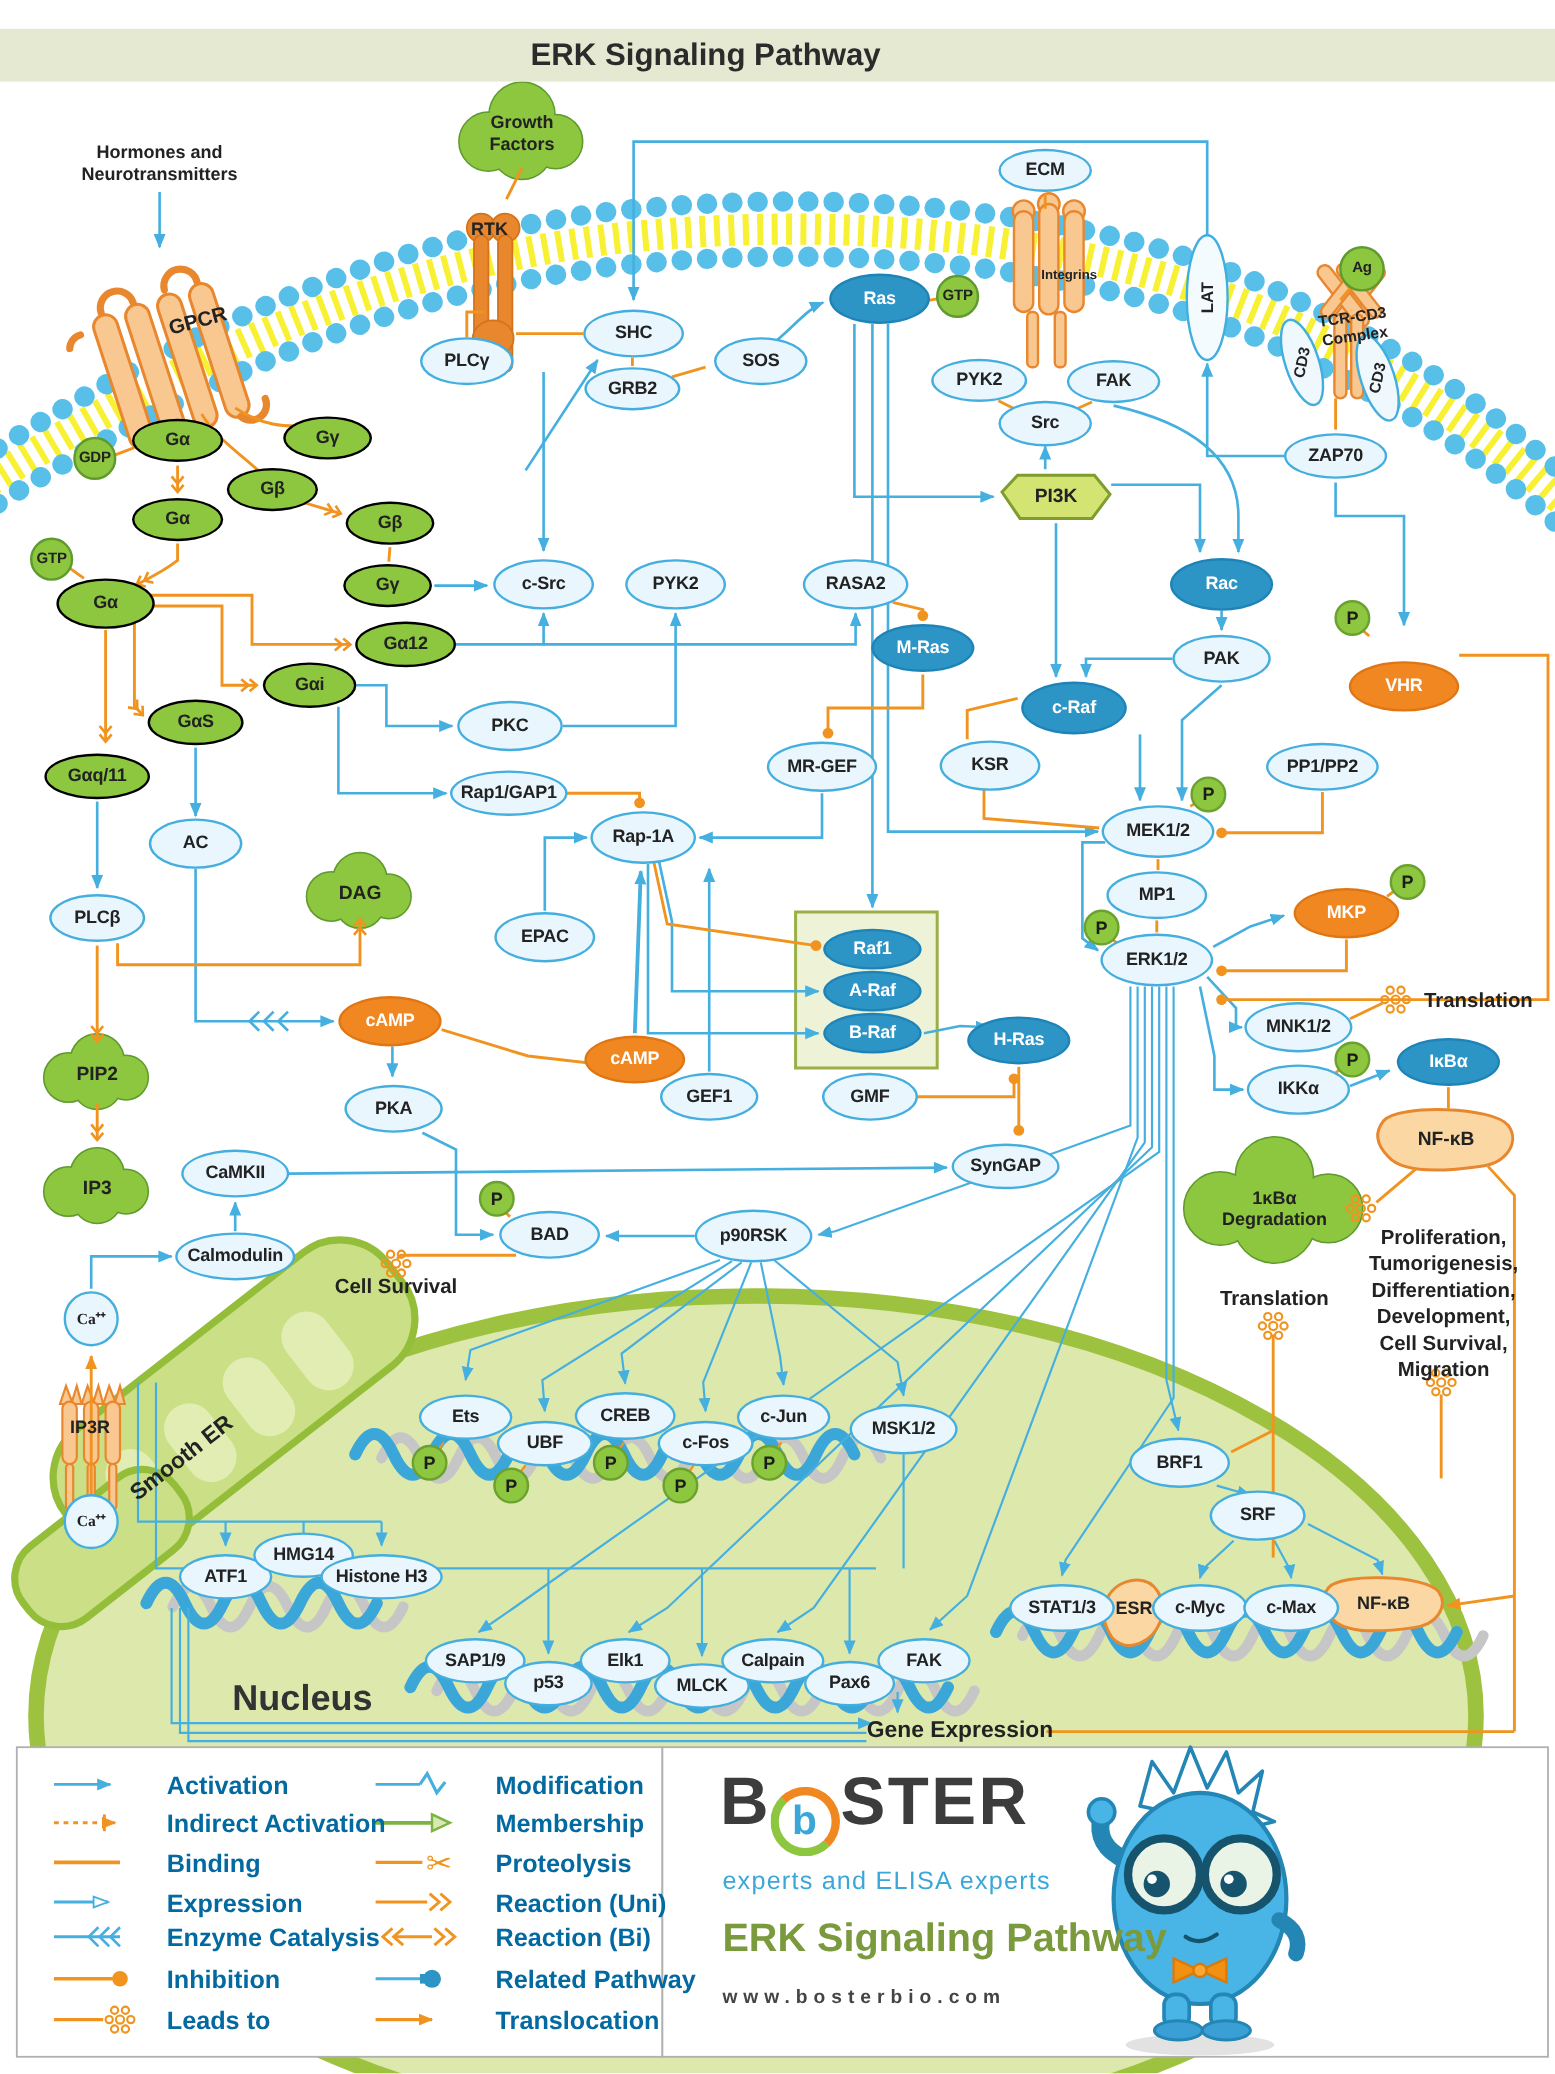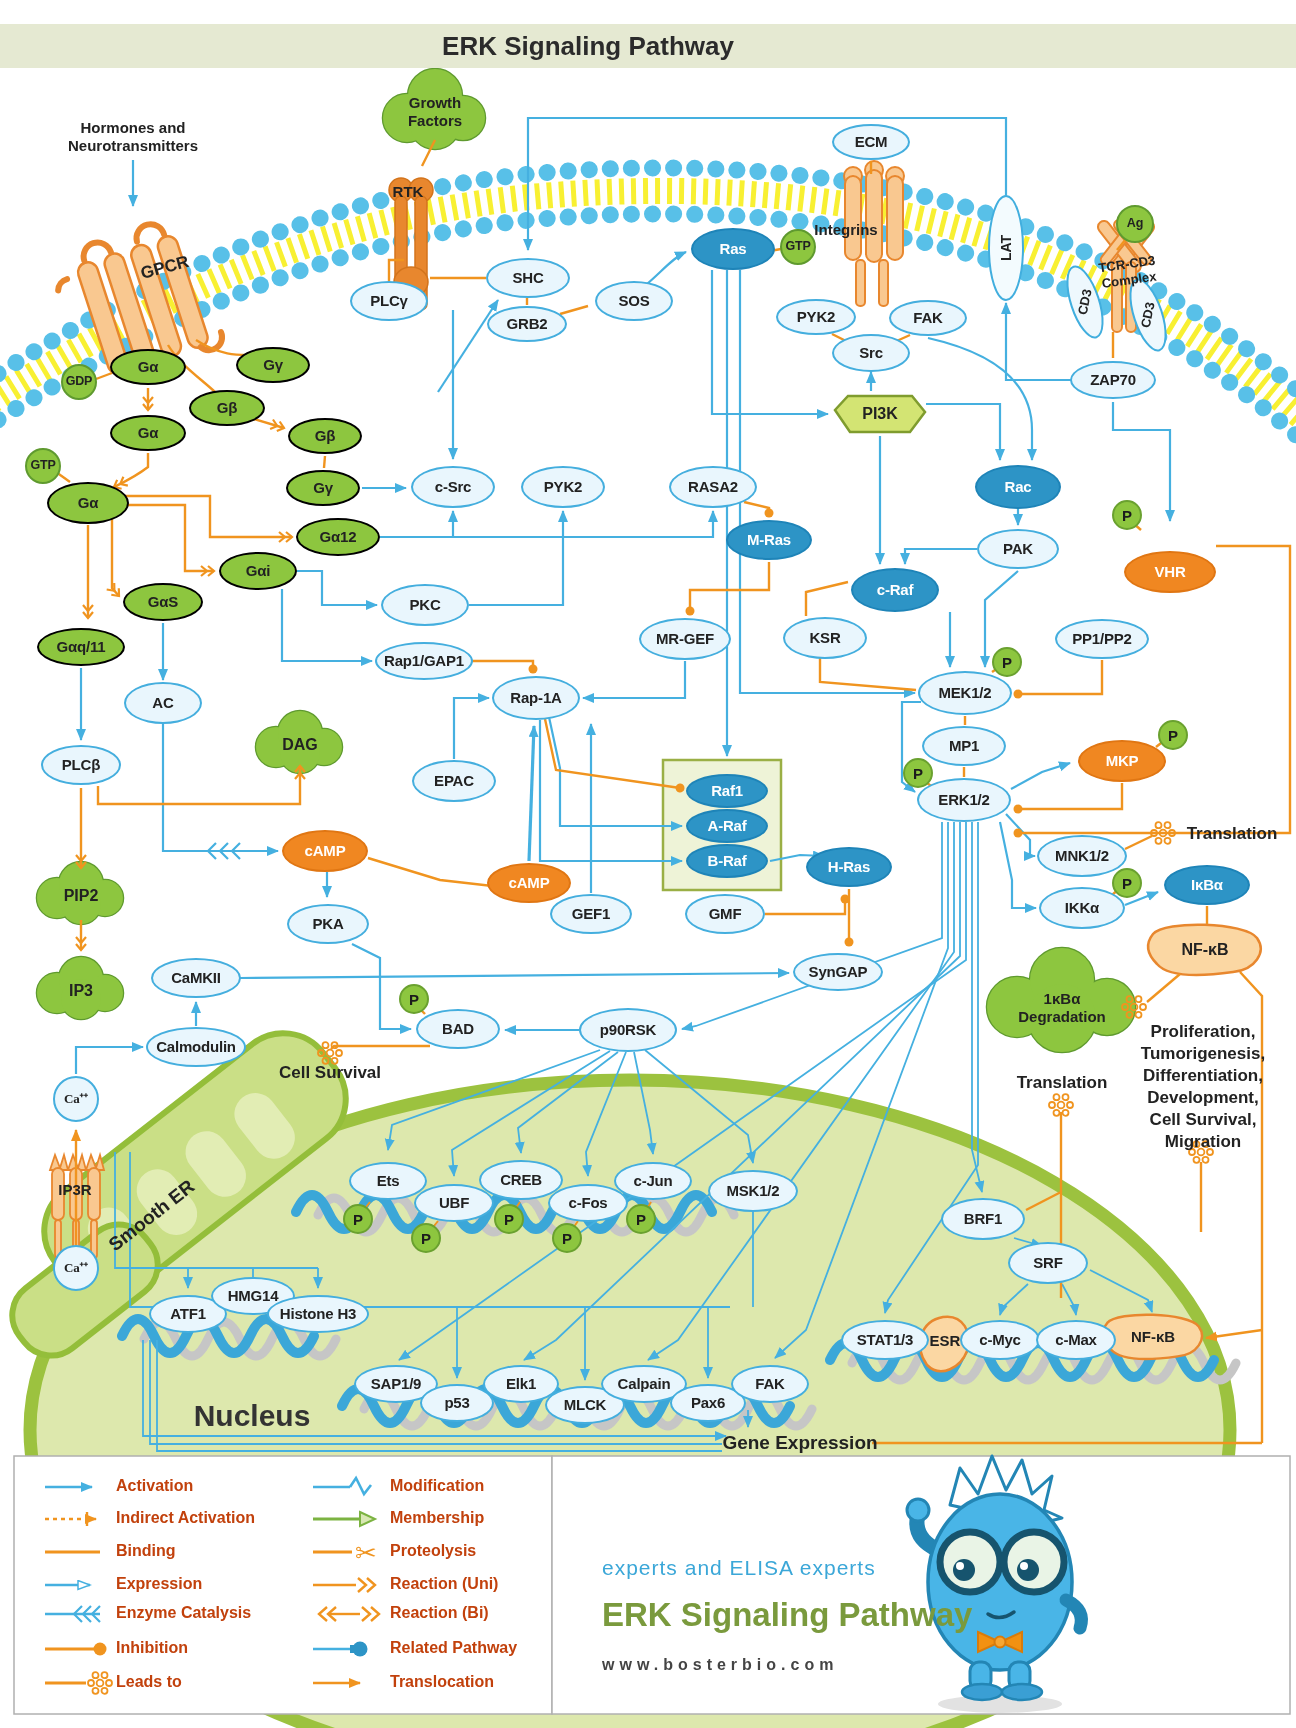--- a/index.html
+++ b/index.html
@@ -16,21 +16,21 @@
   .e-dark{background:#2d94c6;border:2px solid #1e84b8;border-radius:50%;color:#fff;}
   .e-green{background:#8dc63f;border:2px solid #000000;border-radius:50%;}
   .c-green{background:#8dc63f;border:2px solid #5f9a2f;border-radius:50%;font-size:12.5px;}
   .c-light{background:#e9f6fd;border:2px solid #44aede;border-radius:50%;font-size:13px;font-family:Liberation Serif, serif;}
   .e-orange{background:#f08721;border:2px solid #e07613;border-radius:50%;color:#fff;}
   .p-badge{position:absolute;transform:translate(-50%,-50%);width:30px;height:30px;border-radius:50%;
            background:#8dc63f;border:2px solid #6aa12f;display:flex;align-items:center;justify-content:center;
            font-weight:bold;font-size:15px;color:#1c1c1c;box-sizing:border-box;}
   .lbl{position:absolute;transform:translate(-50%,-50%);text-align:center;font-weight:bold;color:#222;
        white-space:pre-line;line-height:1.2;}
-  .leg-lbl{position:absolute;font-size:16px;font-weight:bold;color:#c2410c;white-space:nowrap;}
+  .leg-lbl{position:absolute;font-size:21px;font-weight:bold;color:#0369a1;white-space:nowrap;margin-left:23px;}
   .brand-logo{position:absolute;left:600px;top:1468px;font-size:56px;font-weight:bold;color:#3c3c3c;
               letter-spacing:2px;}
   .logo-o{display:inline-flex;align-items:center;justify-content:center;width:44px;height:44px;border-radius:50%;
           background:#fff;border:7px solid #f08721;border-left-color:#8dc63f;border-bottom-color:#8dc63f;
           color:#3ba7d8;font-size:34px;font-weight:bold;vertical-align:-8px;}
   .brand-tag{position:absolute;left:602px;top:1556px;font-size:21px;color:#3ba7d8;letter-spacing:1px;}
   .brand-title{position:absolute;left:602px;top:1596px;font-size:33px;font-weight:bold;color:#7a9a3d;}
   .brand-url{position:absolute;left:602px;top:1656px;font-size:16px;font-weight:bold;color:#444;letter-spacing:5px;}
 </style>
 </head>
@@ -471,21 +471,21 @@
 
 <div class="hdr"></div>
 <div class="hdr-title">ERK Signaling Pathway</div>
 
 <div class="lbl" style="left:133px;top:137px;width:200px;font-size:15px">Hormones and
 Neurotransmitters</div>
 <div class="lbl" style="left:165px;top:268px;font-size:17px;transform:translate(-50%,-50%) rotate(-15deg)">GPCR</div>
 <div class="lbl" style="left:408px;top:192px;font-size:15px">RTK</div>
 <div class="lbl" style="left:435px;top:112px;font-size:15px">Growth
 Factors</div>
-<div class="lbl" style="left:846px;top:230px;font-size:15px">Integrins</div>
+<div class="lbl" style="left:891px;top:230px;font-size:11px">Integrins</div>
 <div class="lbl" style="left:1006px;top:248px;font-size:14px;transform:translate(-50%,-50%) rotate(-90deg)">LAT</div>
 <div class="lbl" style="left:1128px;top:272px;width:90px;font-size:13px;transform:translate(-50%,-50%) rotate(-8deg)">TCR-CD3
 Complex</div>
 <div class="lbl" style="left:1085px;top:302px;font-size:13px;transform:translate(-50%,-50%) rotate(-78deg)">CD3</div>
 <div class="lbl" style="left:1148px;top:315px;font-size:13px;transform:translate(-50%,-50%) rotate(-78deg)">CD3</div>
 <div class="lbl" style="left:300px;top:745px;font-size:16px">DAG</div>
 <div class="lbl" style="left:81px;top:896px;font-size:16px">PIP2</div>
 <div class="lbl" style="left:81px;top:991px;font-size:16px">IP3</div>
 <div class="lbl" style="left:75px;top:1190px;font-size:15px">IP3R</div>
 <div class="lbl" style="left:152px;top:1216px;font-size:19px;transform:translate(-50%,-50%) rotate(-38deg)">Smooth ER</div>
@@ -619,17 +619,18 @@
 <div class="leg-lbl" style="left:116px;top:1639px">Inhibition</div>
 <div class="leg-lbl" style="left:116px;top:1673px">Leads to</div>
 <div class="leg-lbl" style="left:390px;top:1477px">Modification</div>
 <div class="leg-lbl" style="left:390px;top:1509px">Membership</div>
 <div class="leg-lbl" style="left:390px;top:1542px">Proteolysis</div>
 <div class="leg-lbl" style="left:390px;top:1575px">Reaction (Uni)</div>
 <div class="leg-lbl" style="left:390px;top:1604px">Reaction (Bi)</div>
 <div class="leg-lbl" style="left:390px;top:1639px">Related Pathway</div>
 <div class="leg-lbl" style="left:390px;top:1673px">Translocation</div>
 
+<div class="brand-logo"><span>B</span><span class="logo-o">b</span><span>STER</span></div>
 <div class="brand-tag">experts and ELISA experts</div>
 <div class="brand-title">ERK Signaling Pathway</div>
 <div class="brand-url">www.bosterbio.com</div>
 
 </div>
 
 </body></html>

